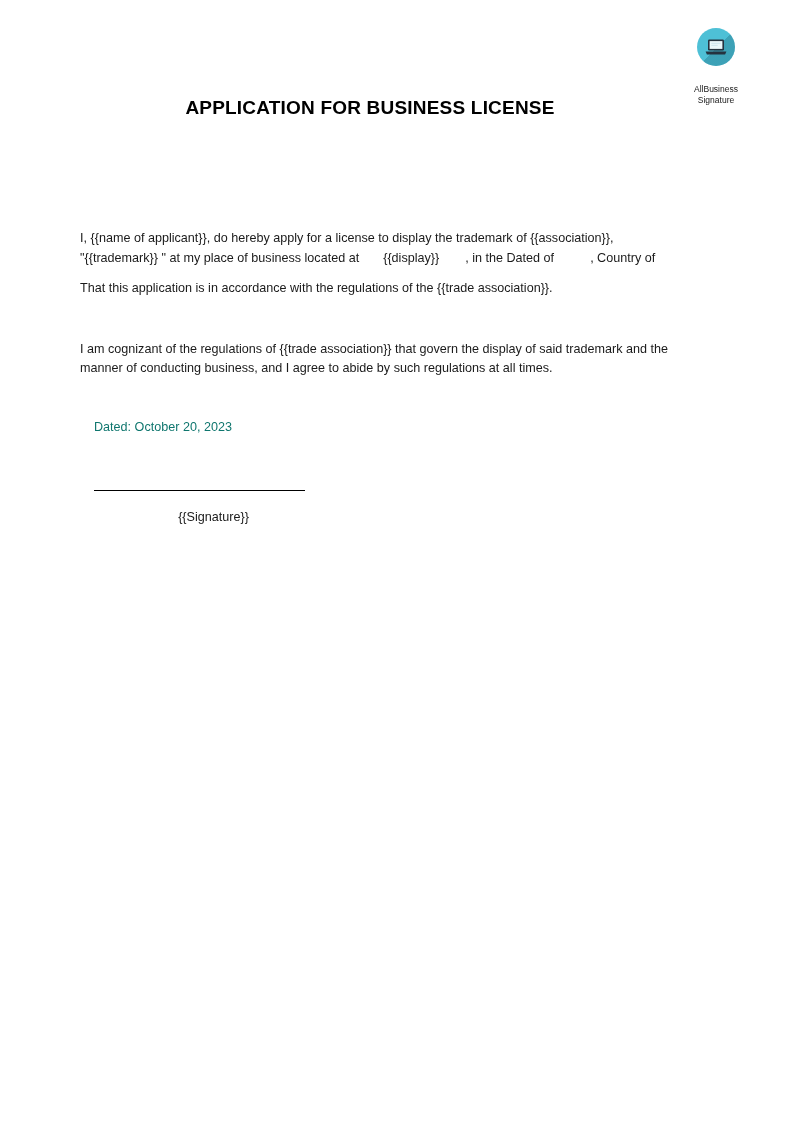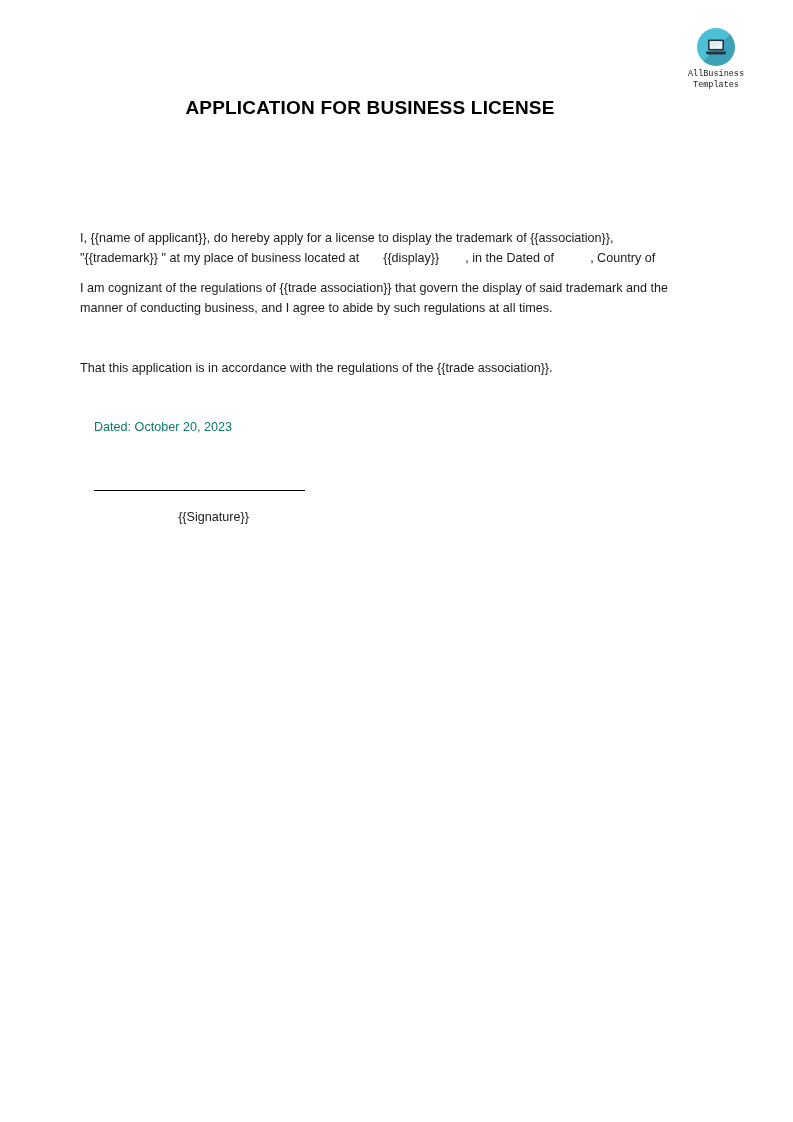--- a/index.html
+++ b/index.html
@@ -47,25 +47,25 @@
        rgba(20,90,110,0.30) 52%,
        rgba(20,90,110,0.30) 100%);
   }
   .logo-circle svg {
     position: absolute;
     left: 50%;
     top: 50%;
     transform: translate(-50%, -50%);
   }
   .logo-text {
-    margin-top: 3px;
+    margin-top: 18px;
     font-size: 8.5px;
     line-height: 10.5px;
     color: #1a1a1a;
-    font-family: Liberation Mono, monospace;
+    font-family: Liberation Sans, sans-serif;
   }
   .logo-text .line {
     display: block;
     white-space: nowrap;
   }
 
   
   .doc-title {
     position: absolute;
     top: 97px;
@@ -138,35 +138,35 @@
     <svg width="22" height="17" viewBox="0 0 22 17">
       <rect x="3" y="1" width="16" height="11" rx="1.2" ry="1.2" fill="#25323f"></rect>
       <rect x="4.6" y="2.6" width="12.8" height="7.8" fill="#eaf6fa"></rect>
       <rect x="6.3" y="4.3" width="9.4" height="1.1" fill="#cfe6ee"></rect>
       <rect x="6.3" y="6.3" width="6.4" height="1.1" fill="#cfe6ee"></rect>
       <path d="M0.6 13.1 H21.4 L20.1 15.9 H1.9 Z" fill="#25323f"></path>
     </svg>
   </div>
   <div class="logo-text">
     <span class="line">AllBusiness</span>
-    <span class="line">Templates</span>
+    <span class="line">Signature</span>
   </div>
 </div>
 
 <div class="doc-title">APPLICATION FOR BUSINESS LICENSE</div>
 
 <div class="doc-body">
 
   <p class="para p1">
     <span class="block-line">I, {{name of applicant}}, do hereby apply for a license to display the trademark of {{association}},</span><br>
     <span>"{{trademark}} " at my place of business located at</span><span class="gap-sm"></span><span>{{display}}</span><span class="gap-md"></span><span>, in the Dated of</span><span class="gap-lg"></span><span>, Country of</span>
   </p>
 
+  <p class="para p2">That this application is in accordance with the regulations of the {{trade association}}.</p>
+
   <p class="para p3">I am cognizant of the regulations of {{trade association}} that govern the display of said trademark and the manner of conducting business, and I agree to abide by such regulations at all times.</p>
-
-  <p class="para p2">That this application is in accordance with the regulations of the {{trade association}}.</p>
 
 </div>
 
 <div class="date-line">Dated: October 20, 2023</div>
 
 <div class="signature-rule"></div>
 <div class="signature-label">{{Signature}}</div>
 
 </body></html>

